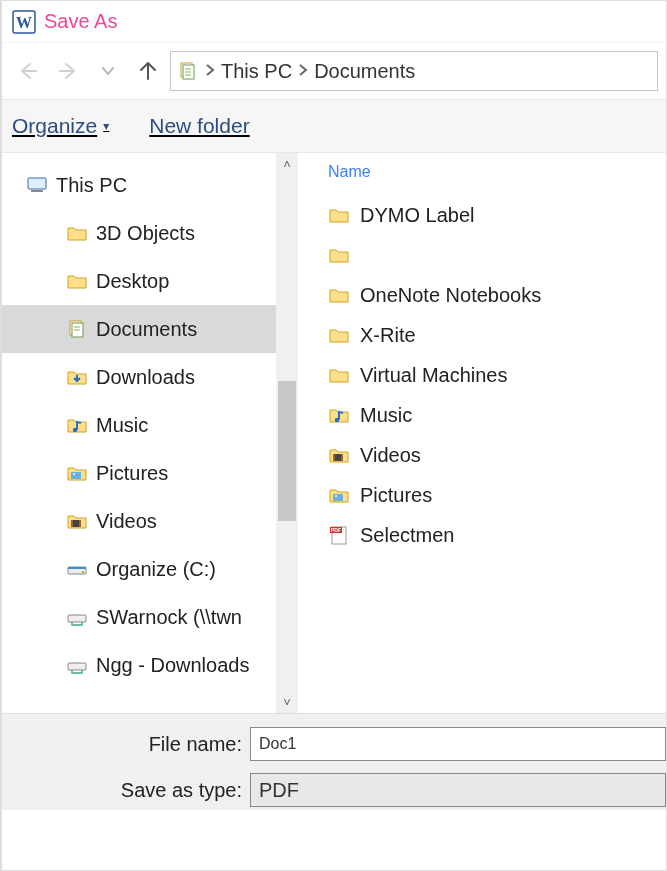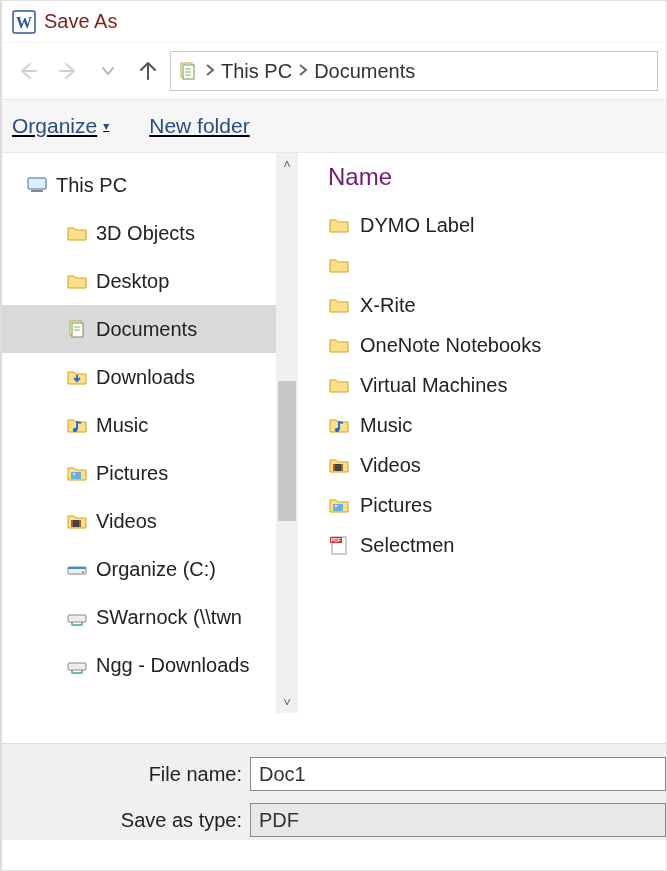--- a/index.html
+++ b/index.html
@@ -20,21 +20,21 @@
     align-items: center;
     padding: 6px 10px;
     height: 42px;
     border-bottom: 1px solid #f5f5f5;
   }
   .word-icon {
     width: 24px; height: 24px;
     margin-right: 8px;
     display: flex; align-items: center; justify-content: center;
   }
-  .title { font-size: 20px; color: #7f1d1d; }
+  .title { font-size: 20px; color: #ec4899; }
   .navbar {
     display: flex;
     align-items: center;
     height: 56px;
     padding: 0 8px;
     gap: 4px;
   }
   .nav-arrow, .nav-up, .nav-drop {
     width: 36px; height: 36px;
     display: flex; align-items: center; justify-content: center;
@@ -111,56 +111,55 @@
   }
   .tree-item.root { padding-left: 24px; }
   .tree-item.indent { padding-left: 64px; }
   .tree-item.selected { background: #d9d9d9; }
   .ico16 { width: 22px; height: 22px; display:inline-flex; align-items:center; justify-content:center; flex-shrink:0; }
   .filelist {
     flex: 1;
     padding: 10px 10px 0 30px;
   }
   .col-head {
-    color: #701a75;
-    font-size: 24px;
+    color: #3b82f6;
+    font-size: 16px;
     padding-bottom: 14px;
   }
   .file-row {
     display: flex; align-items: center;
     height: 40px;
     gap: 10px;
     font-size: 20px;
     color: #222;
   }
   .bottom {
     background: #f0f0f0;
     border-top: 1px solid #ddd;
     padding: 10px 0 0 0;
-    margin-top: 30px;
   }
   .form-row {
     display: flex; align-items: center;
     height: 40px;
     margin-bottom: 6px;
   }
   .form-label {
     width: 248px;
     text-align: right;
     padding-right: 8px;
     font-size: 20px;
     color: #222;
   }
   .form-input {
     flex: 1;
     height: 20px;
     border: 1px solid #888;
     background: #fff;
     padding: 16px 8px;
-    font-size: 20px;
+    font-size: 16px;
     color: #333;
   }
   .form-combo {
     flex: 1;
     height: 34px;
     border: 1px solid #888;
     background: #e8e8e8;
     padding: 0 8px;
     font-size: 20px;
     color: #333;
@@ -364,29 +363,29 @@
             <path d="M2 6 h6 l2 2 h10 v10 H2 Z" fill="#ffe08a" stroke="#d4a020"></path>
           </svg>
         </span>
       </div>
     <div class="file-row">
         <span class="ico16">
           <svg width="22" height="22" viewBox="0 0 22 22">
             <path d="M2 6 h6 l2 2 h10 v10 H2 Z" fill="#ffe08a" stroke="#d4a020"></path>
           </svg>
         </span>
+        <span>OneNote Notebooks</span>
+      </div>
+    <div class="file-row">
+        <span class="ico16">
+          <svg width="22" height="22" viewBox="0 0 22 22">
+            <path d="M2 6 h6 l2 2 h10 v10 H2 Z" fill="#ffe08a" stroke="#d4a020"></path>
+          </svg>
+        </span>
         <span>X-Rite</span>
-      </div>
-    <div class="file-row">
-        <span class="ico16">
-          <svg width="22" height="22" viewBox="0 0 22 22">
-            <path d="M2 6 h6 l2 2 h10 v10 H2 Z" fill="#ffe08a" stroke="#d4a020"></path>
-          </svg>
-        </span>
-        <span>OneNote Notebooks</span>
       </div>
     <div class="file-row">
         <span class="ico16">
           <svg width="22" height="22" viewBox="0 0 22 22">
             <path d="M2 6 h6 l2 2 h10 v10 H2 Z" fill="#ffe08a" stroke="#d4a020"></path>
           </svg>
         </span>
         <span>Virtual Machines</span>
       </div>
     <div class="file-row">

